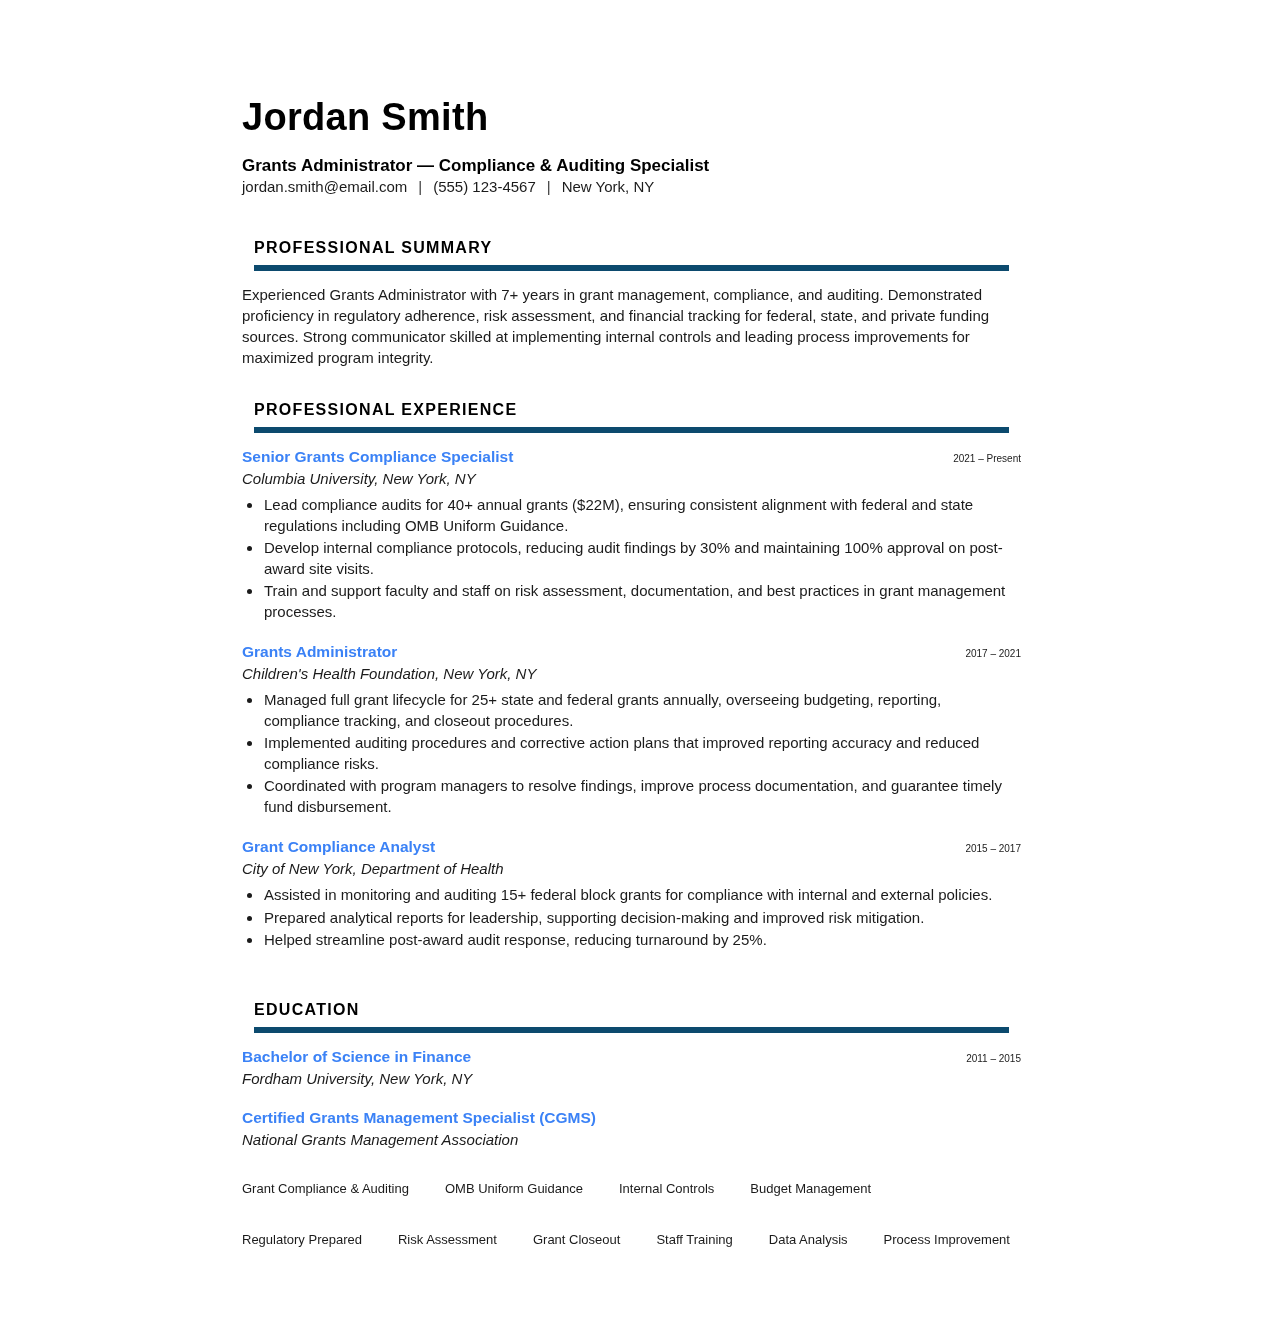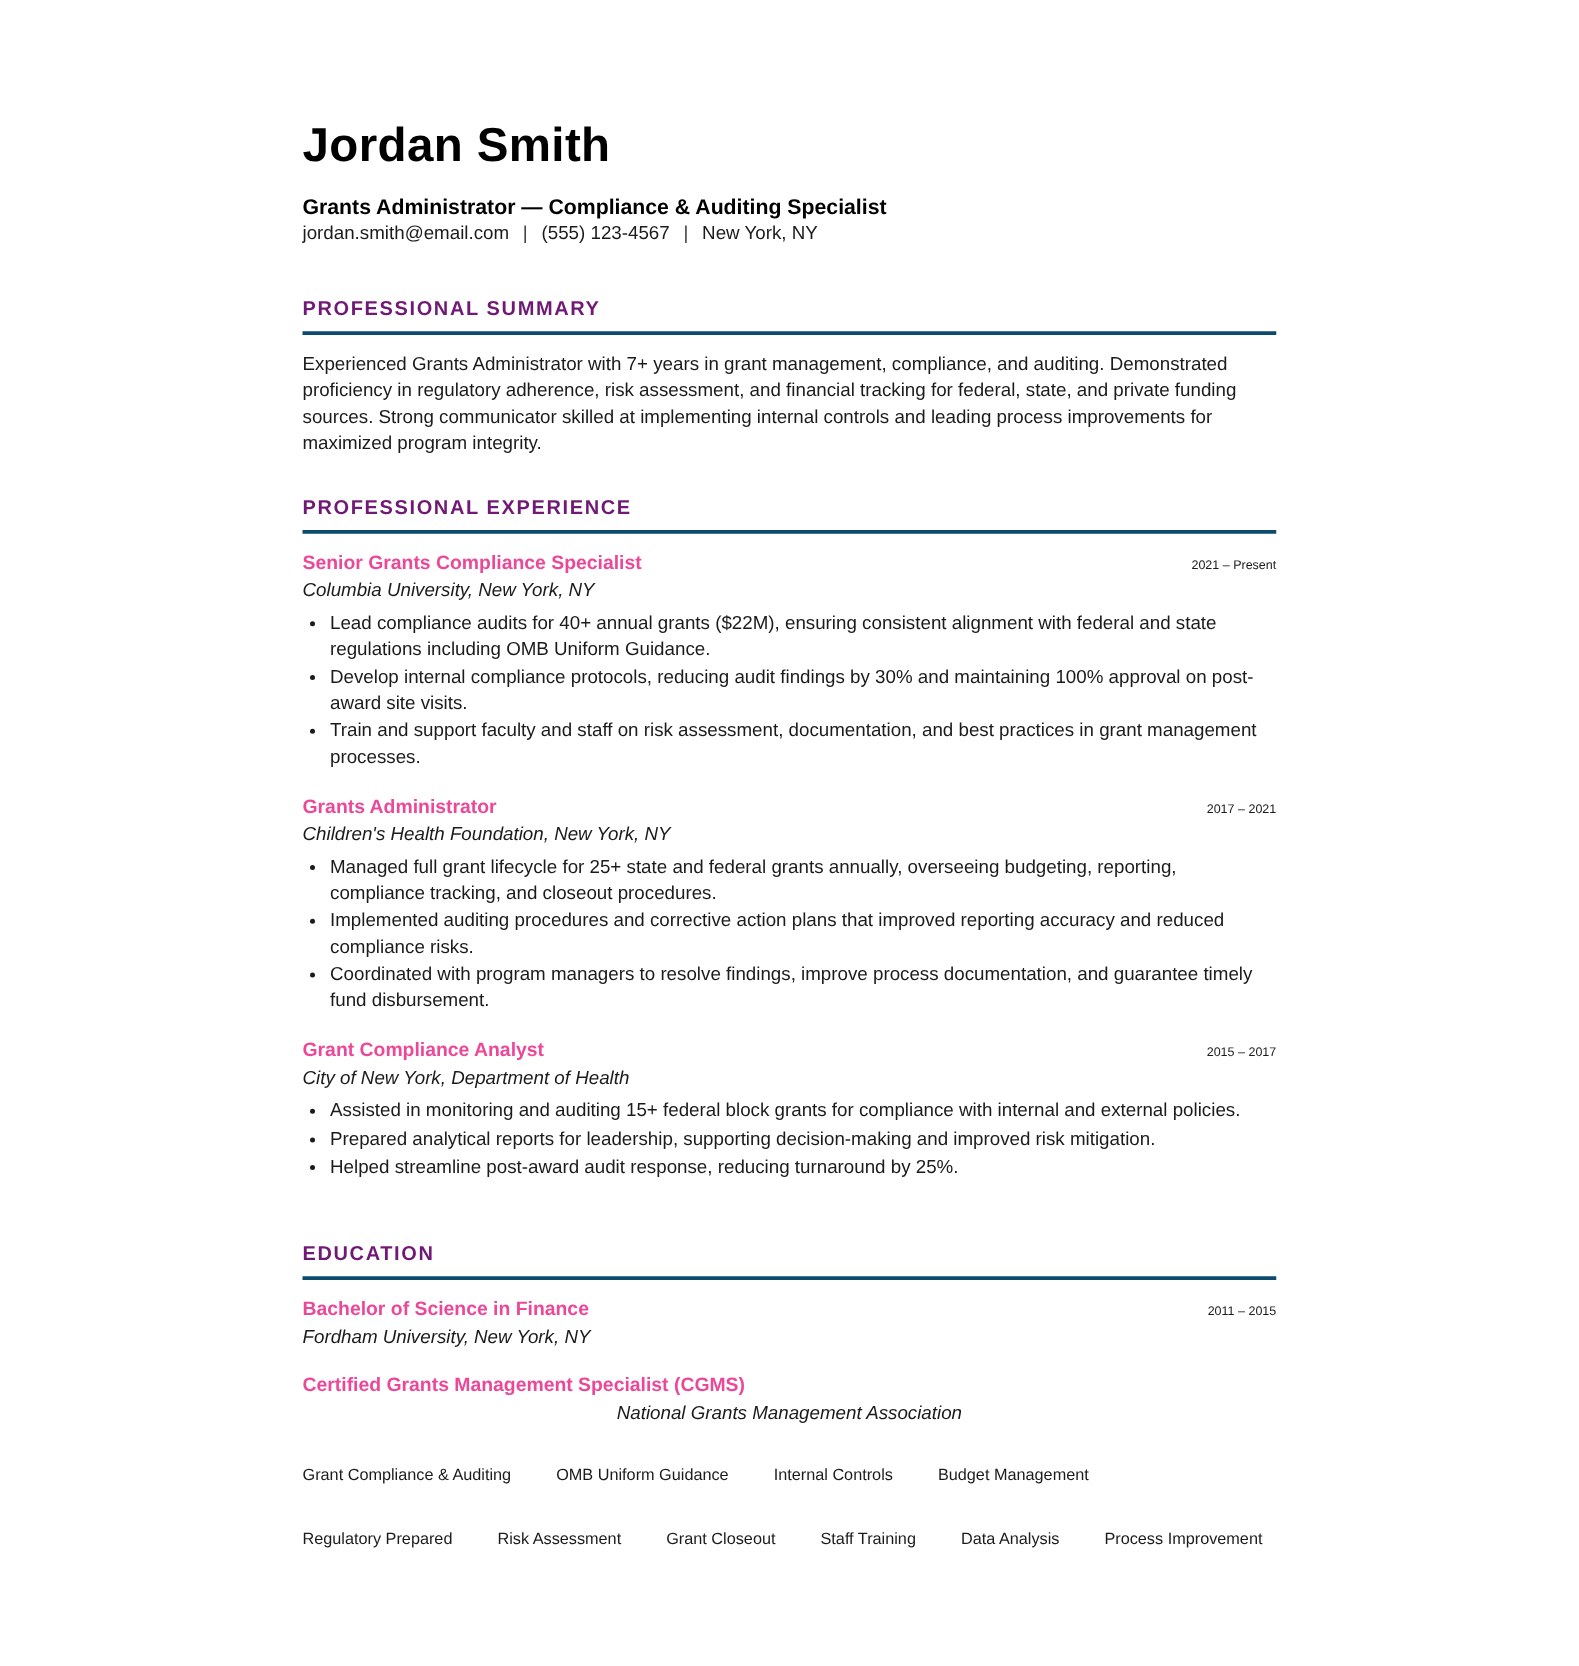--- a/index.html
+++ b/index.html
@@ -41,46 +41,46 @@
     color: #3a3a3a;
   }
 
   
   section.sec { margin-top: 44px; }
   section.sec.tight { margin-top: 33px; }
   section.sec.loose { margin-top: 50px; }
   h2.sec-heading {
     font-size: 16px;
     font-weight: bold;
-    color: #701a75;
+    color: #000000;
     letter-spacing: 1.3px;
-    margin: 0;
+    margin: 12px;
     padding-bottom: 8px;
-    border-bottom: 3px solid #0c4a6e;
+    border-bottom: 6px solid #0c4a6e;
   }
 
   
   p.summary {
     margin: 13px 0 0 0;
     font-size: 15px;
     line-height: 21px;
   }
 
   
   .job { margin-top: 15px; }
   .job + .job { margin-top: 21px; }
   .row-head {
     display: flex;
     justify-content: space-between;
     align-items: baseline;
   }
   .job-title, .edu-title {
     font-size: 15.5px;
     font-weight: bold;
-    color: #ec4899;
+    color: #3b82f6;
   }
   .dates {
     font-size: 10px;
     font-weight: normal;
     color: #1b1b1b;
     white-space: nowrap;
   }
   .company, .school {
     font-size: 15px;
     font-style: italic;
@@ -92,21 +92,21 @@
   }
   ul.bullets li {
     font-size: 15px;
     line-height: 20.5px;
     padding-left: 1px;
     margin-bottom: 2px;
   }
 
   
   .edu { margin-top: 15px; }
-  .edu + .edu { margin-top: 22px; text-align: center; }
+  .edu + .edu { margin-top: 22px; }
 
   
   .skills {
     display: flex;
     flex-wrap: wrap;
     column-gap: 30px;
     row-gap: 12px;
     margin-top: 2px;
     font-size: 13px;
     gap: 36px;

